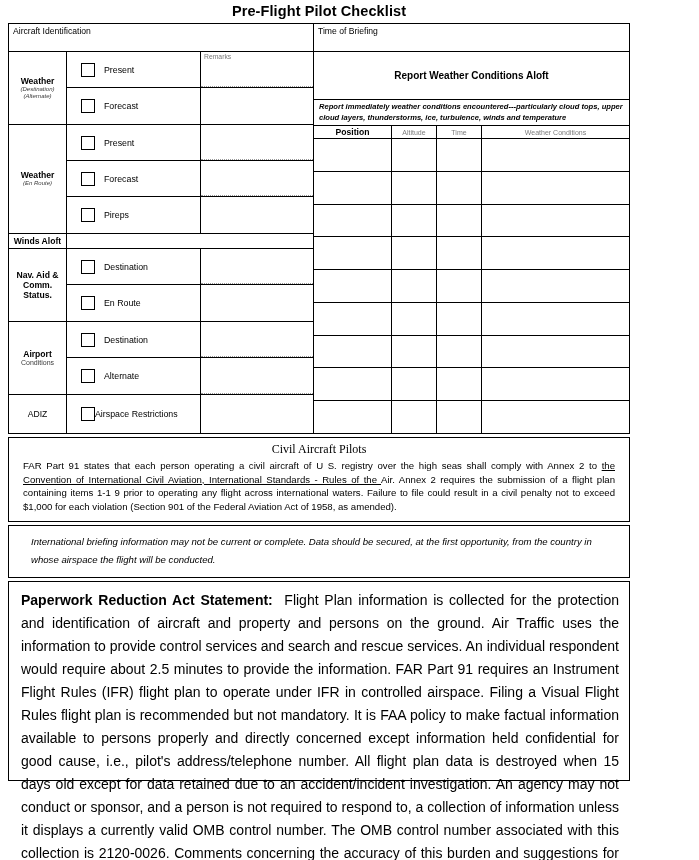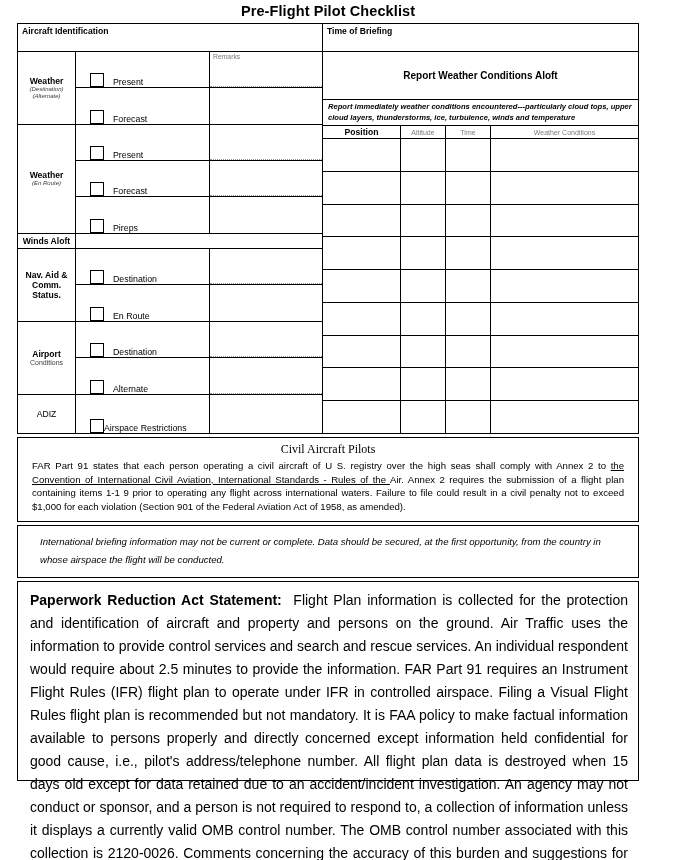--- a/index.html
+++ b/index.html
@@ -14,21 +14,20 @@
     width: 699px;
     height: 860px;
     overflow: hidden;
   }
   .page {
     position: relative;
     width: 638px;
     height: 860px;
     box-sizing: border-box;
     padding: 0 8px;
-    margin-left: 9px;
   }
 
   
   .doc-title {
     text-align: center;
     font-size: 14.5px;
     font-weight: bold;
     letter-spacing: .1px;
     padding-top: 4px;
     padding-bottom: 4px;
@@ -56,21 +55,20 @@
     flex-direction: column;
   }
 
   
   .hdr-cell {
     height: 28px;
     box-sizing: border-box;
     padding: 2px 4px 12px 4px;
     font-size: 8.5px;
     border-bottom: 1.6px solid #000;
-    font-weight: bold;
   }
   .hdr-cell .lbl { font-size: 8.6px; }
 
   
   .chk-group {
     display: flex;
     border-bottom: 1.6px solid #000;
   }
   .chk-group.last { border-bottom: none; }
   .grp-label {
@@ -107,21 +105,21 @@
     box-sizing: border-box;
     border-bottom: 1.4px solid #000;
   }
   .chk-row.lastrow { border-bottom: none; }
   .chk-item {
     width: 134px;
     min-width: 134px;
     box-sizing: border-box;
     border-right: 1.6px solid #000;
     display: flex;
-    align-items: flex-end;
+    align-items: center;
     padding-left: 14px;
   }
   .chk-box {
     width: 14px;
     height: 14px;
     min-width: 14px;
     border: 1.8px solid #000;
     background: #fff;
     box-sizing: border-box;
     margin-right: 9px;

